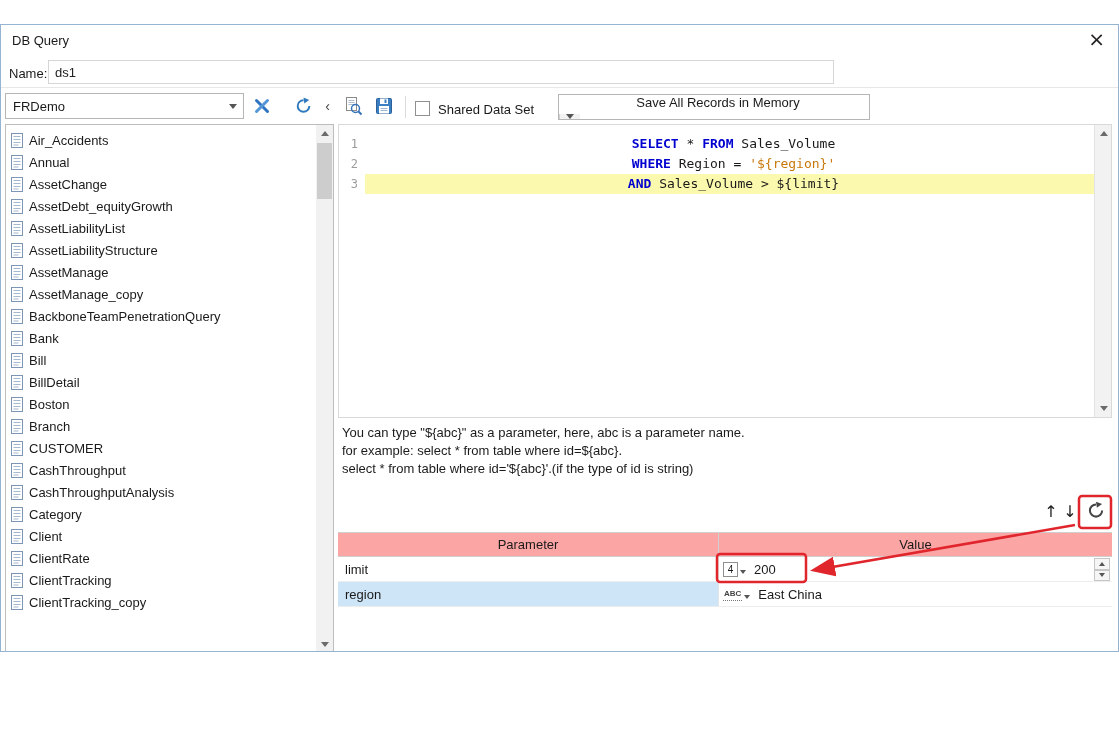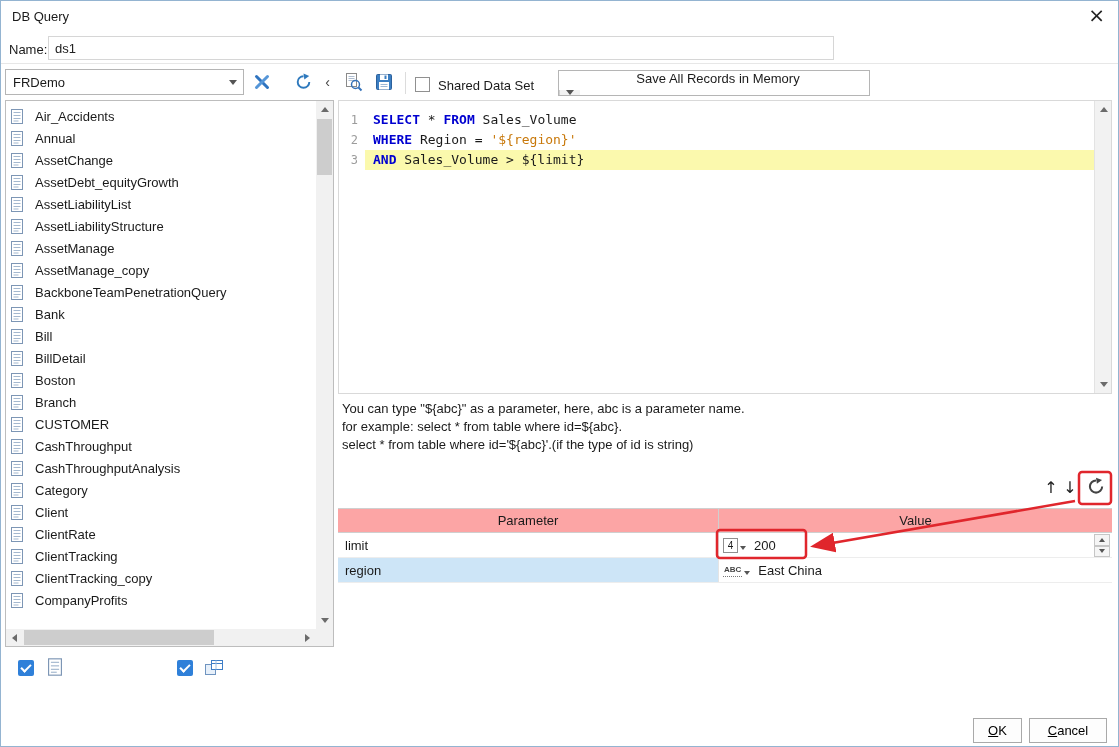--- a/index.html
+++ b/index.html
@@ -1,19 +1,19 @@
 <!DOCTYPE html>
 <html style="--keyword: #0000d0; --string: #c8780a; --line-highlight: #fbf9ad; --selected-row: #cde5f7; --checkbox-blue: #2f80d9; --annotation-red: #e0262c;"><head>
 <meta charset="utf-8">
 <style>
   * { box-sizing: border-box; margin: 0; padding: 0; }
   body { font-family: "Liberation Sans", sans-serif; background: #fff; }
 
-  .dialog { position: relative; width: 1119px; height: 747px; background: #fff;
-            border: 1px solid #94b4d1; overflow: hidden; font-size: 13px; color: #1a1a1a; }
+  .dialog { position: relative; width: 1119px; height: 628px; background: #fff;
+            border: 1px solid #94b4d1; overflow: hidden; font-size: 13px; color: #1a1a1a; margin-top: 24px; }
 
   
   .dlg-title { position: absolute; left: 11px; top: 8px; font-size: 13px; }
   .close-btn { position: absolute; right: 13px; top: 2px; font-size: 20px; color: #222;
                line-height: 24px; cursor: default; font-family: "DejaVu Sans", sans-serif; }
 
   
   .name-label { position: absolute; left: 8px; top: 41px; }
   .name-input { position: absolute; left: 47px; top: 35px; width: 786px; height: 24px;
                 border: 1px solid #d6d6d6; font-size: 13px; padding: 0 6px; color: #222;
@@ -31,21 +31,21 @@
   .tools-btn   { position: absolute; left: 248px; top: 69px; width: 26px; height: 26px; }
   .refresh-btn { position: absolute; left: 289px; top: 69px; width: 26px; height: 26px; }
   .collapse-btn{ position: absolute; left: 320px; top: 68px; width: 13px; height: 26px;
                  color: #444; font-size: 14px; }
 
   
   .table-list-box { position: absolute; left: 4px; top: 99px; width: 329px; height: 547px;
                     border: 1px solid #bdbdbd; background: #fff; }
   .list-viewport { position: absolute; top: 0; left: 0; right: 17px; bottom: 17px;
                    overflow: hidden; padding-top: 4px; }
-  .list-item { display: flex; align-items: center; height: 22px; padding-left: 5px; gap: 12px; white-space: nowrap; }
+  .list-item { display: flex; align-items: center; height: 22px; padding-left: 5px; gap: 6px; white-space: nowrap; }
   .doc-icon { display: inline-flex; width: 12px; height: 15px; flex: none; }
   .list-label { font-size: 13px; }
 
   
   .sbar { background: #f1f1f1; position: absolute; }
   .list-vscroll { top: 0; right: 0; bottom: 17px; width: 17px; }
   .list-hscroll { left: 0; right: 17px; bottom: 0; height: 17px; }
   .list-corner  { right: 0; bottom: 0; width: 17px; height: 17px; background: #f1f1f1; position: absolute; }
   .sb-btn { position: absolute; width: 17px; height: 17px; display: flex; align-items: center; justify-content: center; }
   .sb-top { top: 0; left: 0; } .sb-bottom { bottom: 0; left: 0; }
@@ -82,21 +82,21 @@
   
   .editor { position: absolute; left: 337px; top: 99px; width: 774px; height: 294px;
             border: 1px solid #d9d9d9; background: #fff; }
   .editor-inner { position: absolute; top: 0; left: 0; right: 17px; bottom: 0; overflow: hidden;
                   display: flex; padding-top: 9px; }
   .sql-gutter { width: 26px; flex: none; }
   .ln { height: 20px; line-height: 20px; text-align: right; color: #9c9c9c; padding-right: 7px;
         font-family: "DejaVu Sans Mono", "Liberation Mono", monospace; font-size: 12px; }
   .sql-code { flex: 1; }
   .code-line { height: 20px; line-height: 20px; padding-left: 8px; white-space: pre;
-               font-family: "DejaVu Sans Mono", "Liberation Mono", monospace; font-size: 13px; }
+               font-family: "DejaVu Sans Mono", "Liberation Mono", monospace; font-size: 13px; text-align: center; }
   .code-line.hl { background: var(--line-highlight, #fbf9ad); }
   .tok-kw    { color: var(--keyword, #0000d0); font-weight: bold; }
   .tok-str   { color: var(--string, #c8780a); }
   .tok-plain { color: #1a1a1a; }
   .editor-vscroll { position: absolute; right: 0; top: 0; bottom: 0; width: 17px;
                     background: #f2f2f2; border-left: 1px solid #e3e3e3; }
 
   
   .help { position: absolute; left: 341px; top: 399px; line-height: 18px; font-size: 13px; color: #1b1b1b; }
 
@@ -443,32 +443,20 @@
           <span class="doc-icon">
             <svg width="12" height="15" viewBox="0 0 12 15">
               <rect x="0.5" y="0.5" width="11" height="14" fill="#ffffff" stroke="#7d96b5"></rect>
               <line x1="2.5" y1="3.5" x2="9.5" y2="3.5" stroke="#a4b8cf"></line>
               <line x1="2.5" y1="6.5" x2="9.5" y2="6.5" stroke="#a4b8cf"></line>
               <line x1="2.5" y1="9.5" x2="9.5" y2="9.5" stroke="#a4b8cf"></line>
               <line x1="2.5" y1="12" x2="7.5" y2="12" stroke="#a4b8cf"></line>
             </svg>
           </span>
           <span class="list-label">ClientTracking_copy</span>
-        </div>
-        <div class="list-item">
-          <span class="doc-icon">
-            <svg width="12" height="15" viewBox="0 0 12 15">
-              <rect x="0.5" y="0.5" width="11" height="14" fill="#ffffff" stroke="#7d96b5"></rect>
-              <line x1="2.5" y1="3.5" x2="9.5" y2="3.5" stroke="#a4b8cf"></line>
-              <line x1="2.5" y1="6.5" x2="9.5" y2="6.5" stroke="#a4b8cf"></line>
-              <line x1="2.5" y1="9.5" x2="9.5" y2="9.5" stroke="#a4b8cf"></line>
-              <line x1="2.5" y1="12" x2="7.5" y2="12" stroke="#a4b8cf"></line>
-            </svg>
-          </span>
-          <span class="list-label">CompanyProfits</span>
         </div>
       </div>
     <div class="sbar list-vscroll">
       <span class="sb-btn sb-top">
           <span class="tri-up"></span>
         </span>
       <span class="list-vthumb"></span>
       <span class="sb-btn sb-bottom">
           <span class="tri-down"></span>
         </span>

